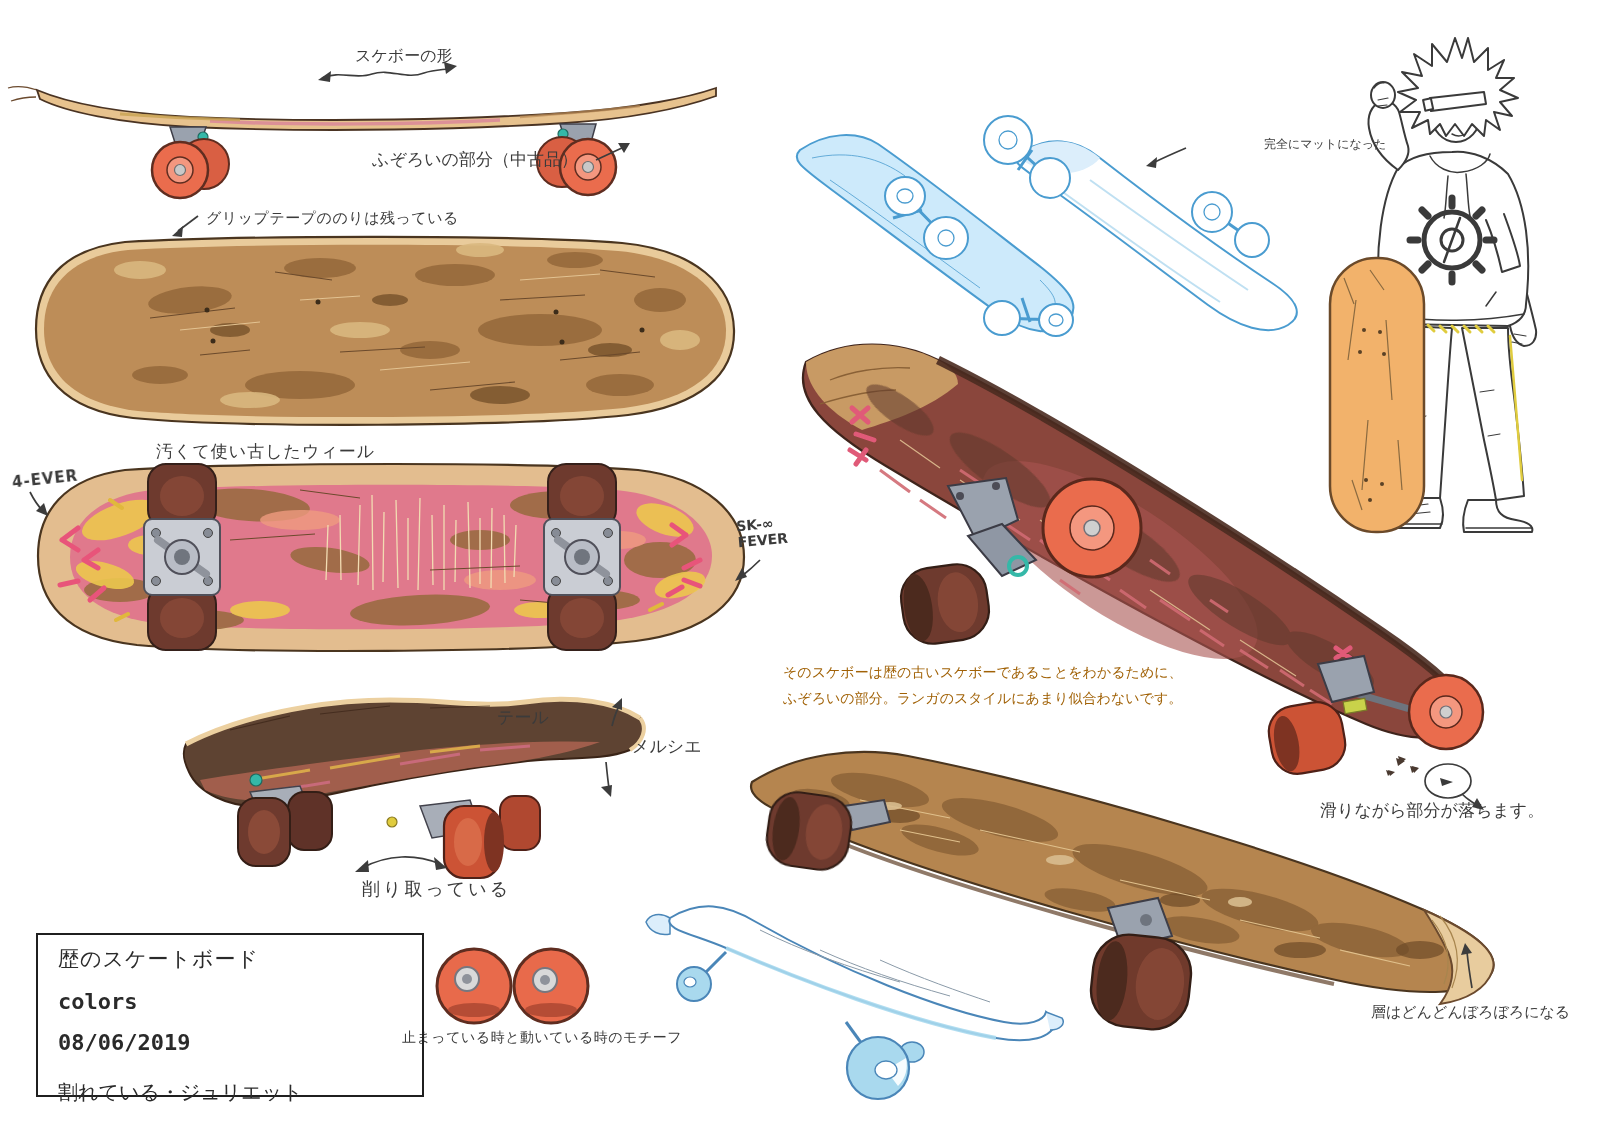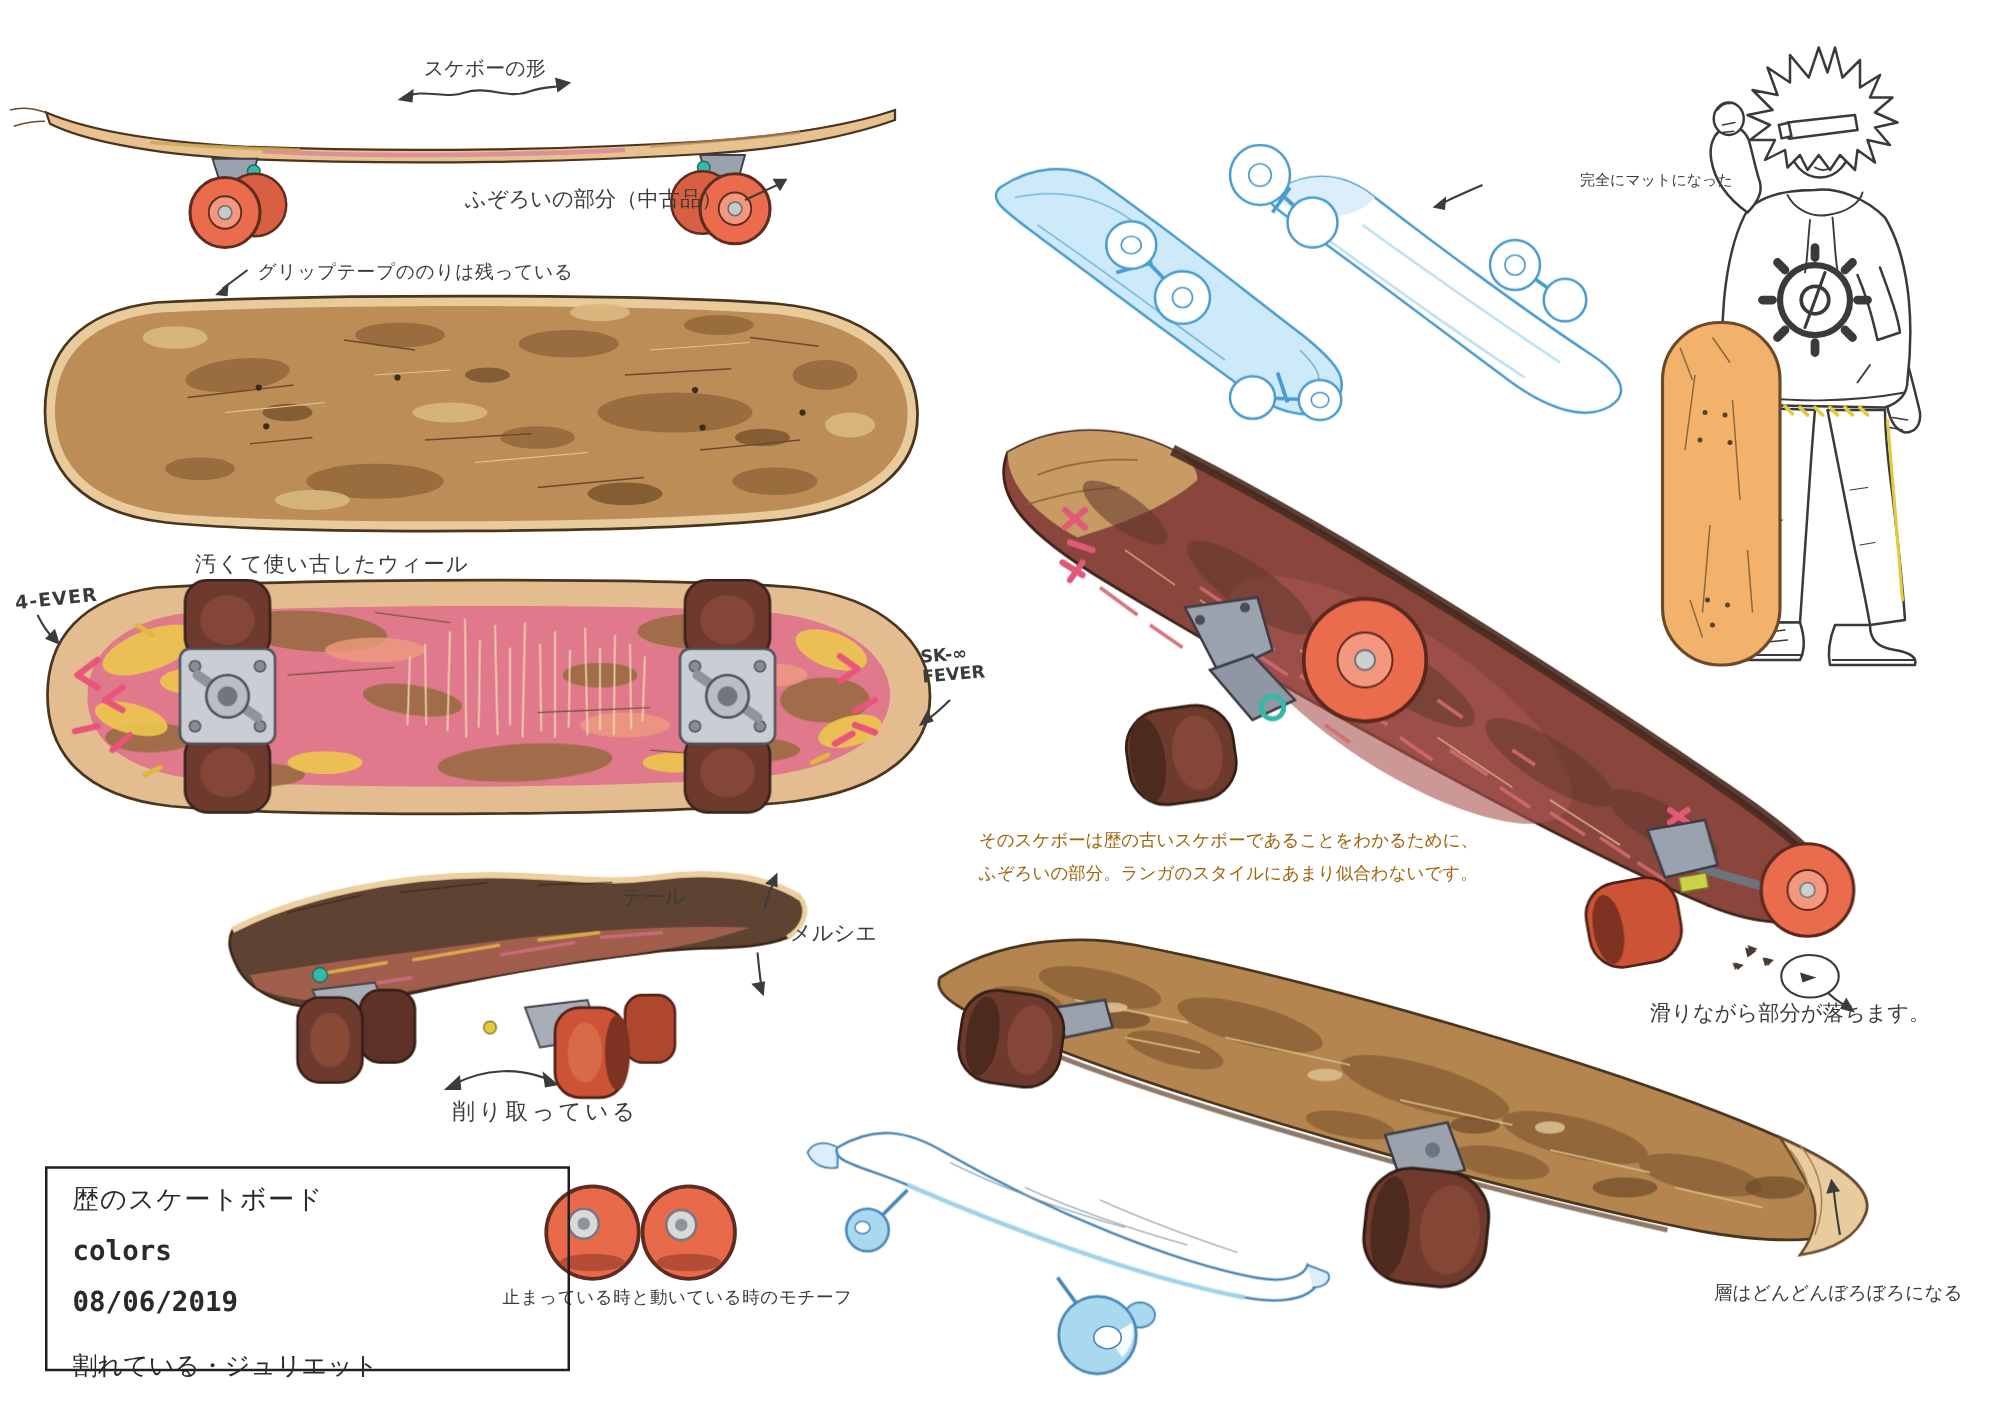--- a/index.html
+++ b/index.html
@@ -2,21 +2,21 @@
 <html><head>
 <meta charset="utf-8">
 <style>
   html,body{margin:0;padding:0;background:#fff;}
   .canvas{position:relative;width:1600px;height:1131px;background:#ffffff;overflow:hidden;
           font-family:"Liberation Sans","DejaVu Sans",sans-serif;}
   .art{position:absolute;left:0;top:0;}
   .label{position:absolute;color:#3b3b3b;white-space:nowrap;line-height:1.25;}
   .hand{font-weight:700;font-family:"DejaVu Sans","Liberation Sans",sans-serif;}
   .note-block{position:absolute;color:#a16207;}
-  .info-box{position:absolute;left:36px;top:933px;width:420px;height:164px;border:2px solid #1f1f1f;
+  .info-box{position:absolute;left:36px;top:933px;width:388px;height:164px;border:2px solid #1f1f1f;
             box-sizing:border-box;padding:10px 0 0 20px;color:#2a2a2a;}
   .ib-title{font-size:21px;letter-spacing:1px;}
   .ib-mono{font-size:22px;font-weight:700;font-family:"DejaVu Sans Mono","Liberation Mono",monospace;margin-top:16px;}
   .ib-author{font-size:20px;margin-top:24px;}
 </style>
 </head>
 <body>
 
 <div class="canvas">
 
@@ -431,39 +431,39 @@
     <ellipse cx="1448" cy="781" rx="23" ry="17"></ellipse>
     <path d="M1440,778 l13,4 -11,4 z" fill="#3a3a3a" stroke="none"></path>
     <path d="M1462,794 C1468,800 1472,802 1477,805"></path>
     <polygon points="1484,810 1472,807 1477,798" fill="#3c3c3c" stroke="none"></polygon>
     <path d="M1396,758 l9,3 -7,5 z M1410,766 l8,2 -6,5 z M1388,770 l7,2 -5,4 z" fill="#4a3a30" stroke="none"></path>
     <path d="M1472,988 C1470,976 1468,962 1467,952"></path>
     <polygon points="1465,943 1461,955 1472,953" fill="#3c3c3c" stroke="none"></polygon>
   </g>
 </svg>
 
-<div class="label" style="left:339px;top:46px;font-size:16px;">スケボーの形</div>
+<div class="label" style="left:355px;top:46px;font-size:16px;">スケボーの形</div>
 <div class="label" style="left:372px;top:149px;font-size:17px;">ふぞろいの部分（中古品）</div>
 <div class="label" style="left:206px;top:209px;font-size:15px;letter-spacing:0.5px;">グリップテープののりは残っている</div>
 <div class="label" style="left:156px;top:441px;font-size:17px;letter-spacing:1px;">汚くて使い古したウィール</div>
 <div class="label hand" style="left:12px;top:470px;font-size:15px;letter-spacing:1px;transform:rotate(-6deg);">4-EVER</div>
 <div class="label hand" style="left:737px;top:516px;font-size:14px;transform:rotate(-5deg);line-height:1.15;">
   <div>SK-∞</div>
   <div>FEVER</div>
 </div>
 <div class="label" style="left:497px;top:707px;font-size:17px;">テール</div>
 <div class="label" style="left:632px;top:736px;font-size:17px;">メルシエ</div>
 <div class="label" style="left:362px;top:878px;font-size:18px;letter-spacing:3px;">削り取っている</div>
 <div class="label" style="left:1248px;top:137px;font-size:12px;margin-left:16px;">完全にマットになった</div>
 <div class="note-block" style="left:783px;top:660px;font-size:14px;line-height:1.85;white-space:nowrap;">
   <div>そのスケボーは歴の古いスケボーであることをわかるために、</div>
   <div>ふぞろいの部分。ランガのスタイルにあまり似合わないです。</div>
 </div>
 <div class="label" style="left:1320px;top:800px;font-size:17px;">滑りながら部分が落ちます。</div>
-<div class="label" style="left:1371px;top:1026px;font-size:15px;">層はどんどんぼろぼろになる</div>
+<div class="label" style="left:1371px;top:1003px;font-size:15px;">層はどんどんぼろぼろになる</div>
 <div class="label" style="left:402px;top:1029px;font-size:14px;letter-spacing:0.5px;">止まっている時と動いている時のモチーフ</div>
 
 <div class="info-box">
   <div class="ib-title">歴のスケートボード</div>
   <div class="ib-mono">colors</div>
   <div class="ib-mono">08/06/2019</div>
   <div class="ib-author">割れている・ジュリエット</div>
 </div>
 
 </div>

